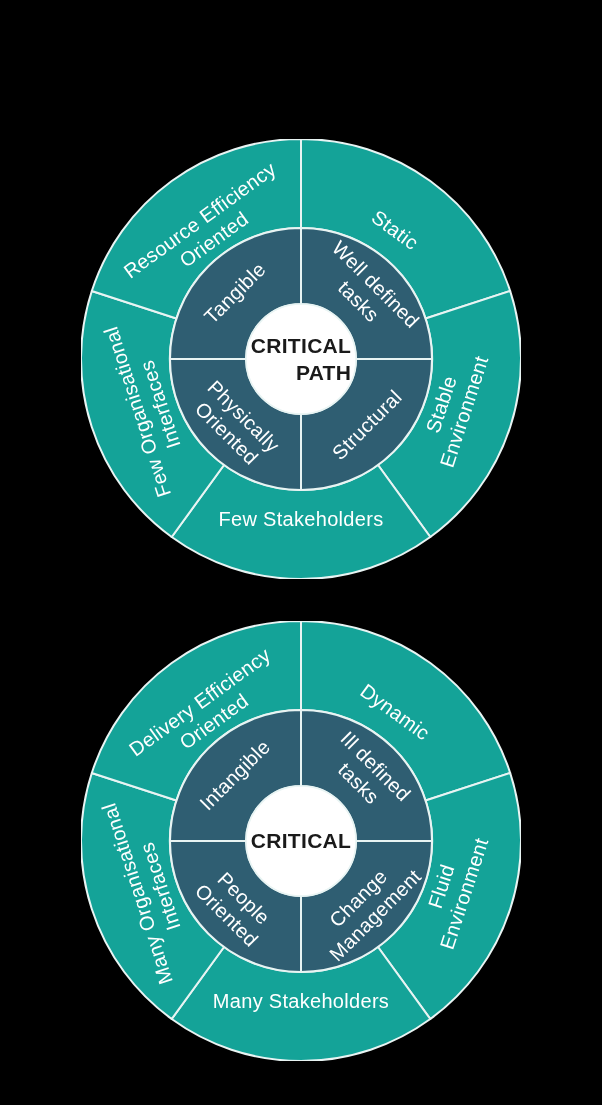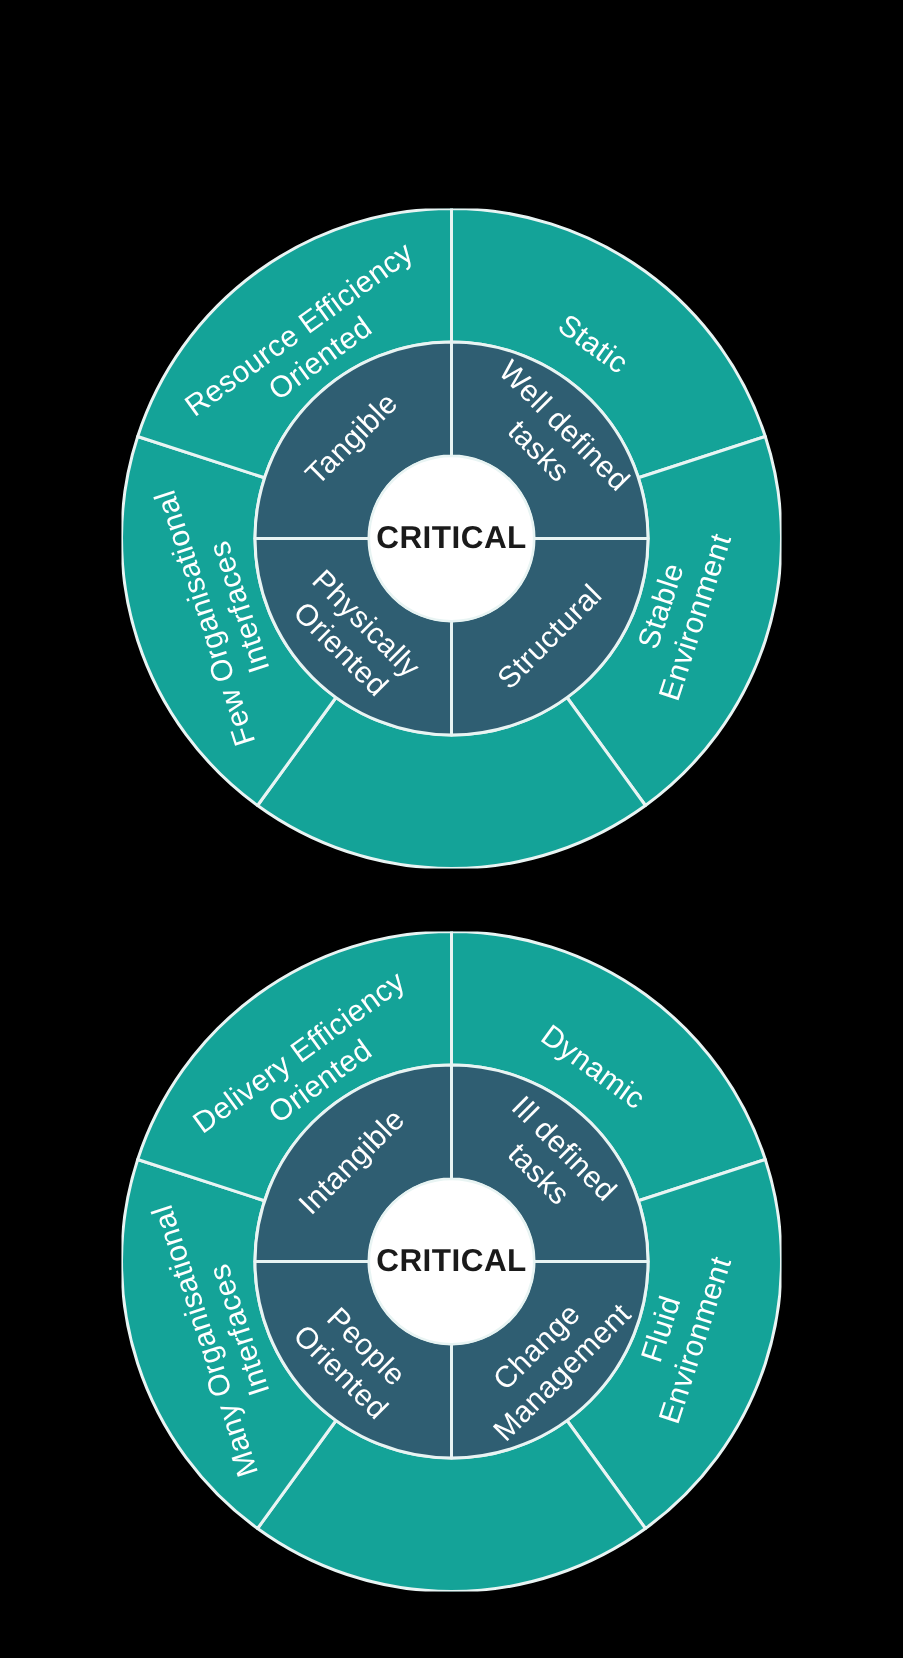--- a/index.html
+++ b/index.html
@@ -65,20 +65,23 @@
     <span>Resource Efficiency</span>
     <span>Oriented</span>
   </div>
   <div class="lbl" style="left:314px;top:91px;transform:translate(-50%,-50%) rotate(36deg)">
     <span>Static</span>
   </div>
   <div class="lbl" style="left:372px;top:269px;transform:translate(-50%,-50%) rotate(-72deg)">
     <span>Stable</span>
     <span>Environment</span>
   </div>
+  <div class="lbl" style="left:220px;top:380px;transform:translate(-50%,-50%)">
+    <span>Few Stakeholders</span>
+  </div>
   <div class="lbl" style="left:68px;top:269px;transform:translate(-50%,-50%) rotate(-108deg)">
     <span>Few Organisational</span>
     <span>Interfaces</span>
   </div>
 
   <div class="lbl" style="left:154px;top:154px;transform:translate(-50%,-50%) rotate(-45deg)">
     <span>Tangible</span>
   </div>
   <div class="lbl" style="left:286px;top:154px;transform:translate(-50%,-50%) rotate(45deg)">
     <span>Well defined</span>
@@ -87,20 +90,21 @@
   <div class="lbl" style="left:286px;top:286px;transform:translate(-50%,-50%) rotate(-45deg)">
     <span>Structural</span>
   </div>
   <div class="lbl" style="left:154px;top:286px;transform:translate(-50%,-50%) rotate(45deg)">
     <span>Physically</span>
     <span>Oriented</span>
   </div>
 
   <div class="center-label">
     <span>CRITICAL</span>
+    <span>PATH</span>
   </div>
 </div>
 
 <div class="chart" style="left:81px;top:621px">
   <svg width="440" height="440" viewBox="0 0 440 440">
     <path class="ring-o" d="M220 0 A220 220 0 0 1 429.2 152 L344.6 179.5 A131 131 0 0 0 220 89 Z"></path>
     <path class="ring-o" d="M429.2 152 A220 220 0 0 1 349.3 398 L297 326 A131 131 0 0 0 344.6 179.5 Z"></path>
     <path class="ring-o" d="M349.3 398 A220 220 0 0 1 90.7 398 L143 326 A131 131 0 0 0 297 326 Z"></path>
     <path class="ring-o" d="M90.7 398 A220 220 0 0 1 10.8 152 L95.4 179.5 A131 131 0 0 0 143 326 Z"></path>
     <path class="ring-o" d="M10.8 152 A220 220 0 0 1 220 0 L220 89 A131 131 0 0 0 95.4 179.5 Z"></path>
@@ -115,20 +119,23 @@
     <span>Delivery Efficiency</span>
     <span>Oriented</span>
   </div>
   <div class="lbl" style="left:314px;top:91px;transform:translate(-50%,-50%) rotate(36deg)">
     <span>Dynamic</span>
   </div>
   <div class="lbl" style="left:372px;top:269px;transform:translate(-50%,-50%) rotate(-72deg)">
     <span>Fluid</span>
     <span>Environment</span>
   </div>
+  <div class="lbl" style="left:220px;top:380px;transform:translate(-50%,-50%)">
+    <span>Many Stakeholders</span>
+  </div>
   <div class="lbl" style="left:68px;top:269px;transform:translate(-50%,-50%) rotate(-108deg)">
     <span>Many Organisational</span>
     <span>Interfaces</span>
   </div>
 
   <div class="lbl" style="left:154px;top:154px;transform:translate(-50%,-50%) rotate(-45deg)">
     <span>Intangible</span>
   </div>
   <div class="lbl" style="left:286px;top:154px;transform:translate(-50%,-50%) rotate(45deg)">
     <span>Ill defined</span>

